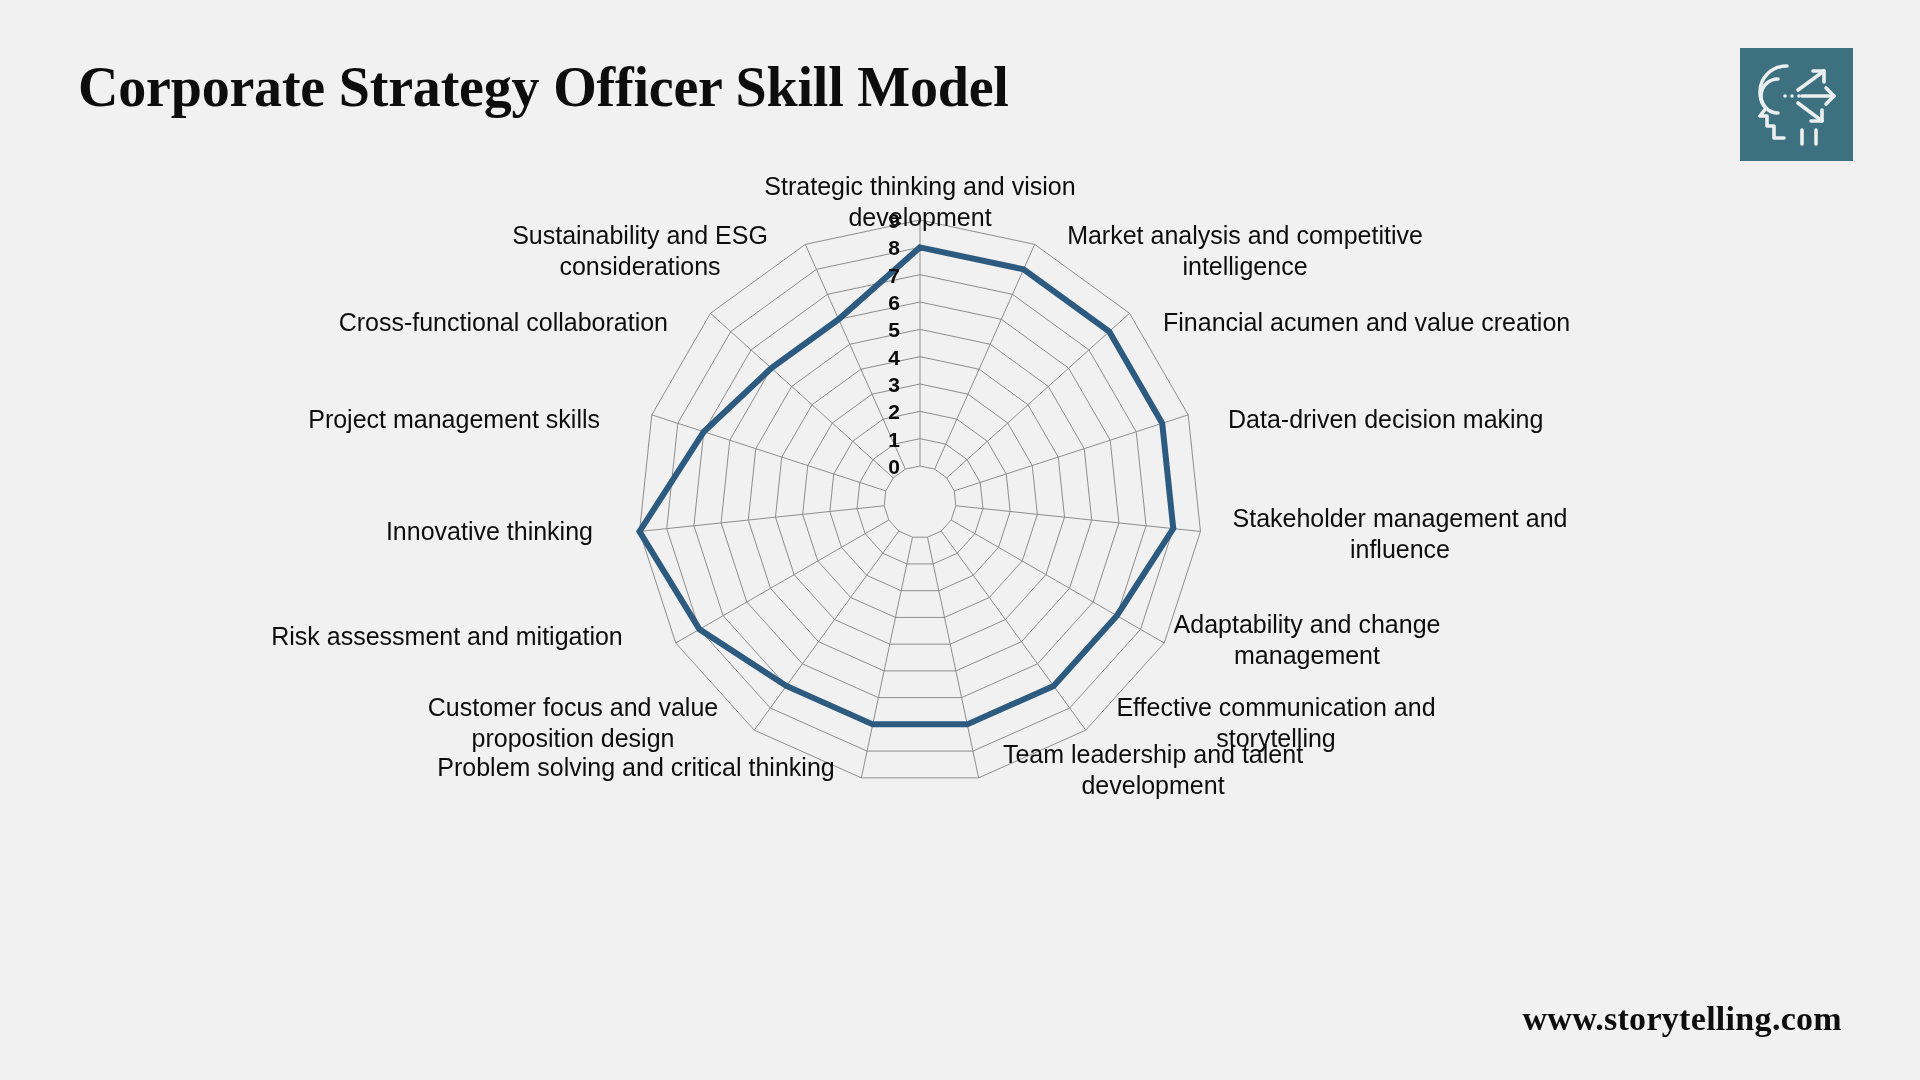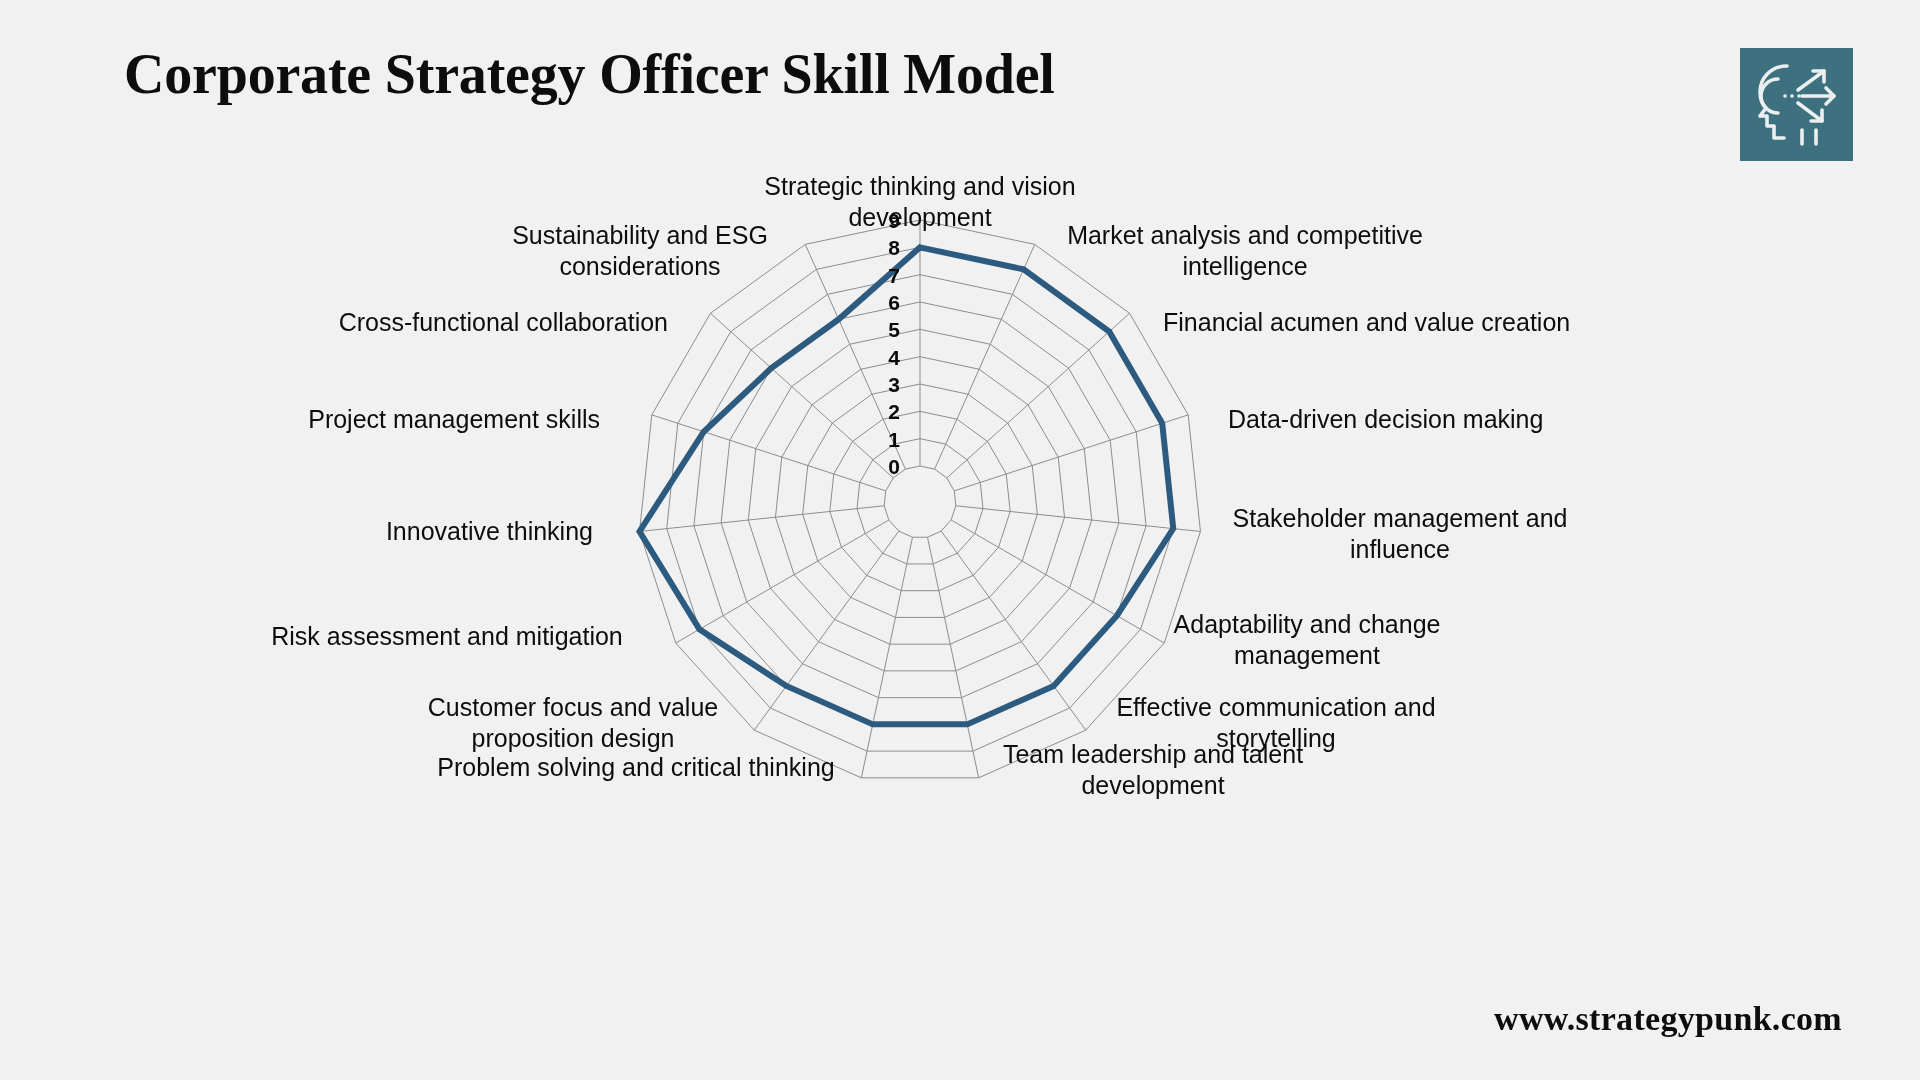--- a/index.html
+++ b/index.html
@@ -4,21 +4,21 @@
 <style>
   html,body{margin:0;padding:0;}
   body{
     width:1920px;height:1080px;
     background:#f1f1f1;
     font-family:"Liberation Sans", sans-serif;
     overflow:hidden;
     position:relative;
   }
 
-  .header{position:absolute;left:78px;top:42px;margin-left:46px;}
+  .header{position:absolute;left:78px;top:55px;}
   .title{
     font-family:"Liberation Serif", serif;
     font-weight:bold;
     font-size:56px;
     color:#0d0d0d;
     letter-spacing:-0.2px;
     margin:0;
     white-space:nowrap;
   }
   .subtitle{
@@ -156,13 +156,13 @@
         <text x="573" y="566" class="axis-label" text-anchor="middle"><tspan x="573" dy="0">Customer focus and value</tspan><tspan x="573" dy="31">proposition design</tspan></text>
         <text x="447" y="495" class="axis-label" text-anchor="middle"><tspan x="447" dy="0">Risk assessment and mitigation</tspan></text>
         <text x="593" y="390" class="axis-label" text-anchor="end"><tspan x="593" dy="0">Innovative thinking</tspan></text>
         <text x="600" y="278" class="axis-label" text-anchor="end"><tspan x="600" dy="0">Project management skills</tspan></text>
         <text x="668" y="181" class="axis-label" text-anchor="end"><tspan x="668" dy="0">Cross-functional collaboration</tspan></text>
         <text x="640" y="94" class="axis-label" text-anchor="middle"><tspan x="640" dy="0">Sustainability and ESG</tspan><tspan x="640" dy="31">considerations</tspan></text>
       </g>
   </svg>
 </div>
 
-<div class="footer">www.strategypunk.com</div>
+<div class="footer">www.storytelling.com</div>
 
 </body></html>

